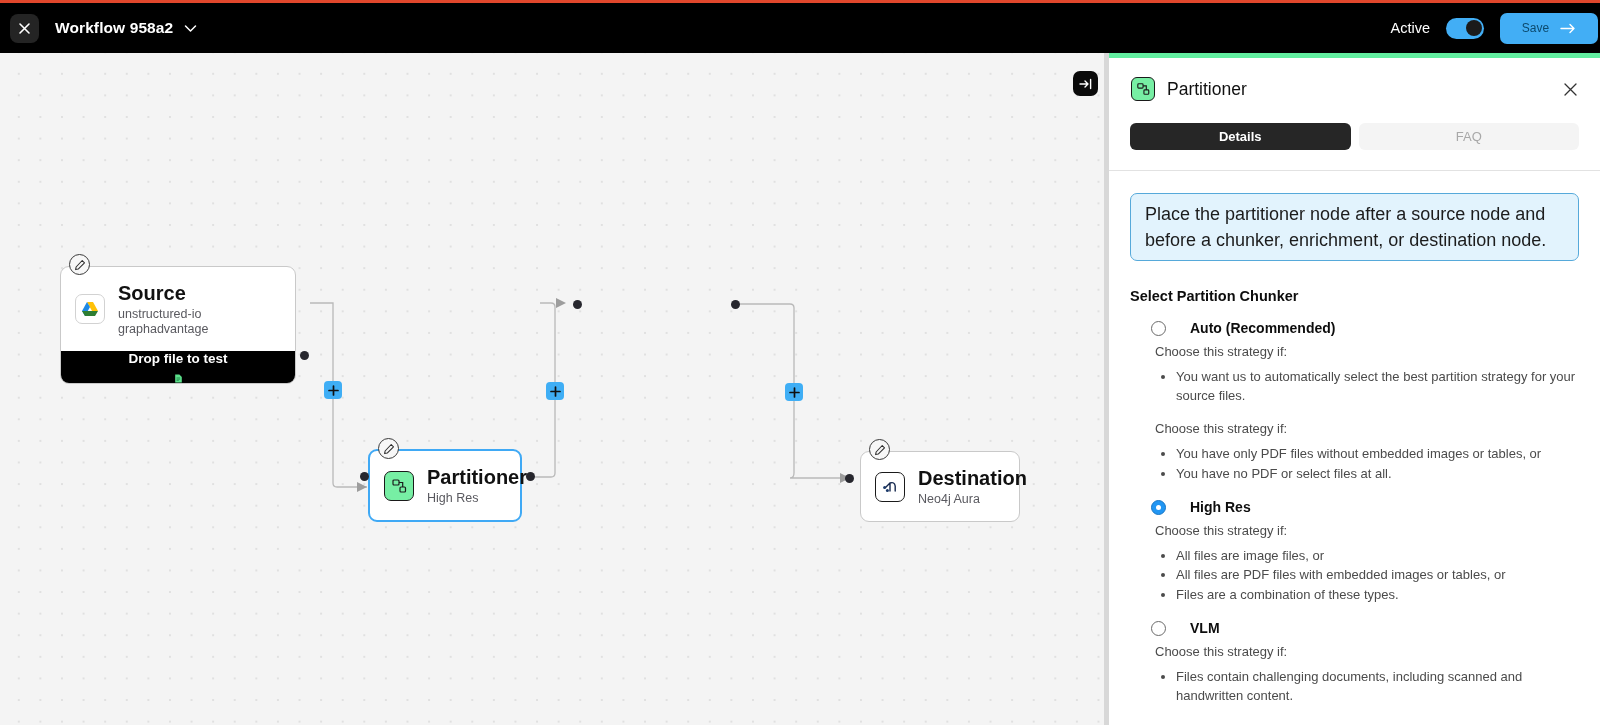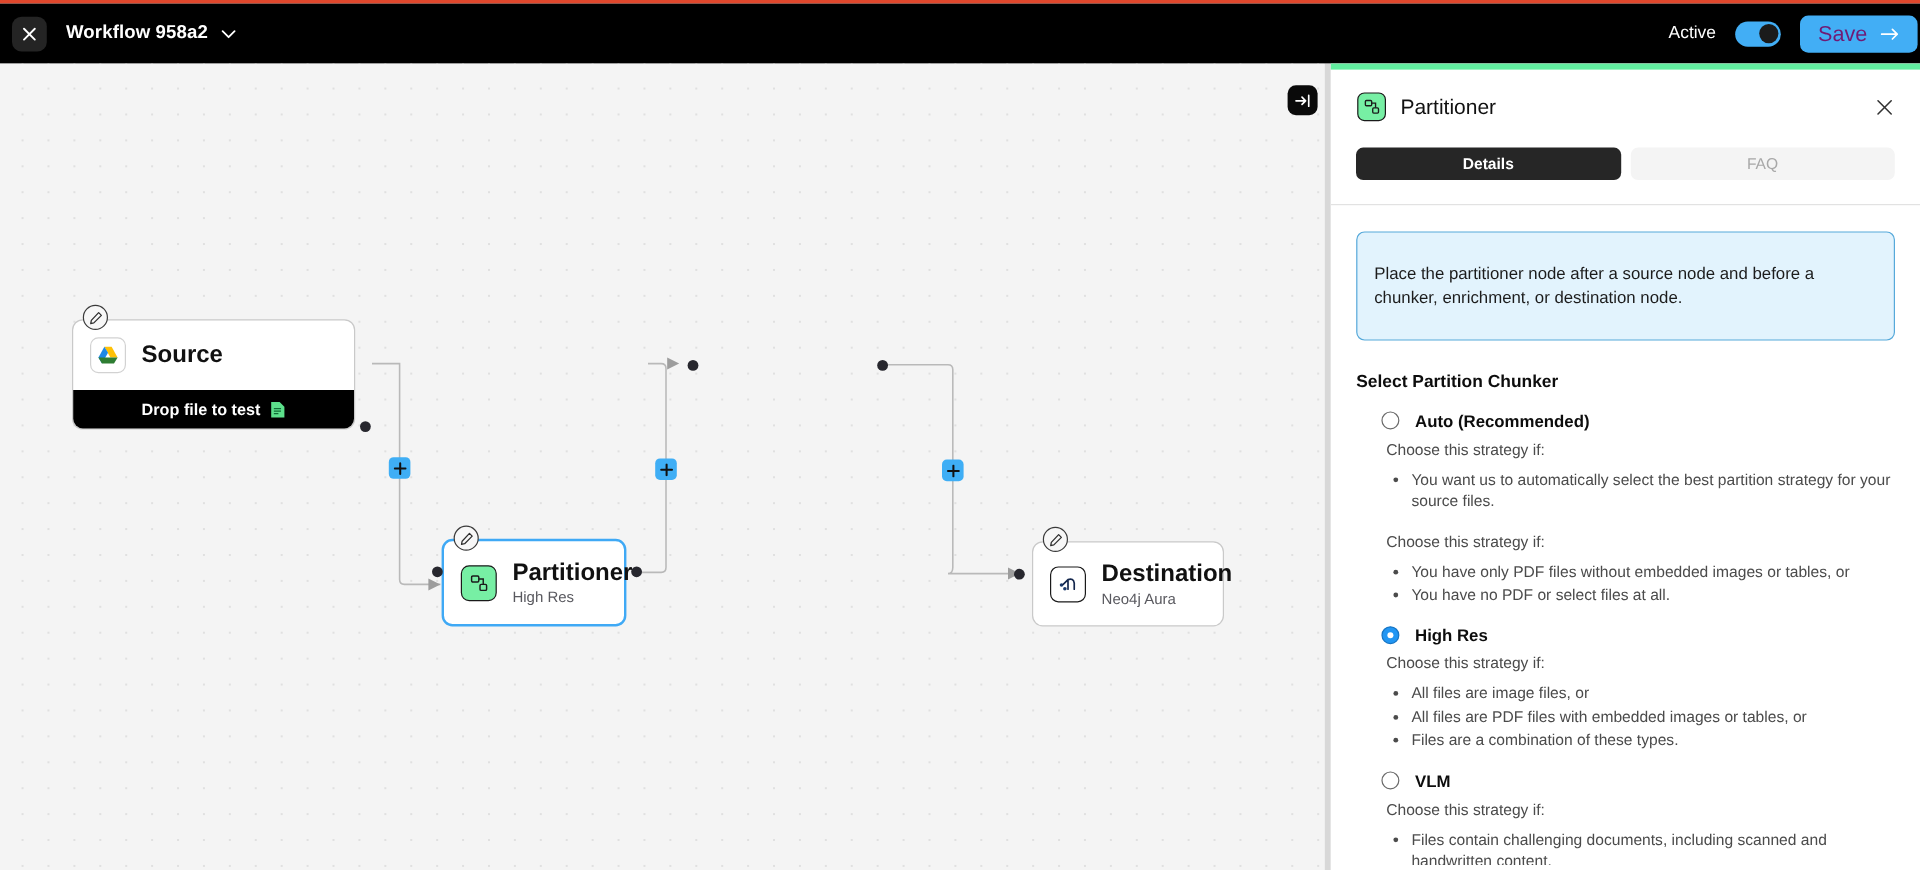--- a/index.html
+++ b/index.html
@@ -42,23 +42,23 @@
   .active-label { color: #ffffff; font-size: 14.5px; font-weight: 400; }
   .toggle {
     width: 38px; height: 21px; border-radius: 11px; background: #42AEF5;
     position: relative; cursor: pointer;
   }
   .toggle .knob {
     position: absolute; top: 2.5px; right: 2.5px;
     width: 16px; height: 16px; border-radius: 50%; background: #1b1b1b;
   }
   .save-btn {
-    background: #42AEF5; color: #701a75; border: none;
+    background: #42AEF5; color: #0c4a6e; border: none;
     height: 31px; min-width: 98px; border-radius: 7px;
-    font-family: inherit; font-size: 18px; font-weight: 400;
+    font-family: inherit; font-size: 12px; font-weight: 400;
     display: flex; align-items: center; justify-content: center; gap: 11px;
     padding: 0 14px; cursor: pointer;
   }
 
   
   .canvas {
     position: absolute; top: 53px; left: 0; width: 1104px; height: 672px;
     background-color: #f4f4f4;
     background-image: radial-gradient(#e0e0e0 1.1px, transparent 1.1px);
     background-size: 21.6px 21.6px;
@@ -92,21 +92,21 @@
   .node-icon.green { background: #77EFA4; border: 1.3px solid #1a1a1a; }
   .node-icon.yellow { background: #F7E14F; border: 1.3px solid #1a1a1a; }
   .node-icon.white { background: #ffffff; border: 1.3px solid #1a1a1a; }
   .node-icon.plain { background: #ffffff; border: 1.3px solid #d2d2d2; }
   .node-title { font-size: 20px; font-weight: 700; color: #111111; line-height: 1.2; }
   .node-sub { font-size: 12.5px; color: #59595f; margin-top: 2px; line-height: 1.2; }
   .node-footer {
     background: #000000; color: #ffffff;
     font-size: 13.5px; font-weight: 700;
     height: 32px; border-radius: 0 0 8px 8px;
-    display: flex; align-items: center; justify-content: center; gap: 8px;
+    display: flex; align-items: center; justify-content: center; gap: 8px; flex-direction: column;
   }
   .pencil-badge {
     position: absolute; top: -13px; left: 8px;
     width: 21px; height: 21px; border-radius: 50%;
     background: #f7f7f7; border: 1.2px solid #3a3a3a;
     display: flex; align-items: center; justify-content: center;
     z-index: 5; cursor: pointer;
   }
   .port {
     position: absolute; width: 9px; height: 9px; border-radius: 50%;
@@ -148,27 +148,27 @@
   }
   .tab.active { background: #262626; color: #ffffff; font-weight: 700; }
   .tab.inactive { background: #f4f4f4; color: #a8a8a8; }
   .panel-divider { margin-top: 20px; height: 1px; background: #e2e2e2; }
   .panel-scroll {
     height: 549px; overflow-y: auto; padding: 22px 21px 22px 21px;
     position: relative;
   }
   .callout {
     background: #E2F3FD; border: 1.3px solid #56A9DA; border-radius: 7px;
-    padding: 24px 14px; font-size: 14px; color: #1c1c1c; line-height: 1.45;
+    padding: 7px 14px; font-size: 18px; color: #1c1c1c; line-height: 1.45;
   }
   .section-heading {
     font-size: 14.5px; font-weight: 700; color: #0d0d0d; margin-top: 27px;
   }
   .option { margin-top: 16px; }
-  .option-head { display: flex; align-items: center; gap: 13px; cursor: pointer; padding-left: 21px; }
+  .option-head { display: flex; align-items: center; gap: 24px; cursor: pointer; padding-left: 21px; }
   .radio {
     width: 15px; height: 15px; border-radius: 50%;
     border: 1.4px solid #6a6a6a; background: #ffffff;
     flex: 0 0 15px; position: relative;
   }
   .radio.checked { border: 1.4px solid #1775c4; background: #2196F3; }
   .radio.checked::after {
     content: ""; position: absolute; top: 4px; left: 4px;
     width: 5px; height: 5px; border-radius: 50%; background: #ffffff;
   }
@@ -242,20 +242,21 @@
       <div class="node-body">
         <div class="node-icon plain">
           <svg width="18" height="16" viewBox="0 0 18 16">
             <path d="M6 1 L12 1 L17 10 L11 10 Z" fill="#FFC107"></path>
             <path d="M6 1 L1 10 L4 15 L9 6 Z" fill="#1E88E5"></path>
             <path d="M1 10 L4 15 L14 15 L17 10 Z" fill="#2E7D32"></path>
           </svg>
         </div>
         <div>
           <div class="node-title">Source</div>
+          <div class="node-sub">unstructured-io graphadvantage</div>
         </div>
       </div>
       <div class="node-footer">
         <span>Drop file to test</span>
         <svg width="13" height="15" viewBox="0 0 13 15">
           <path d="M1 1 H8 L12 5 V14 H1 Z" fill="#5CE08B"></path>
           <path d="M3.2 6.5 H9.2 M3.2 8.6 H9.2 M3.2 10.7 H7" stroke="#0f6b35" stroke-width="1"></path>
         </svg>
       </div>
     </div>

